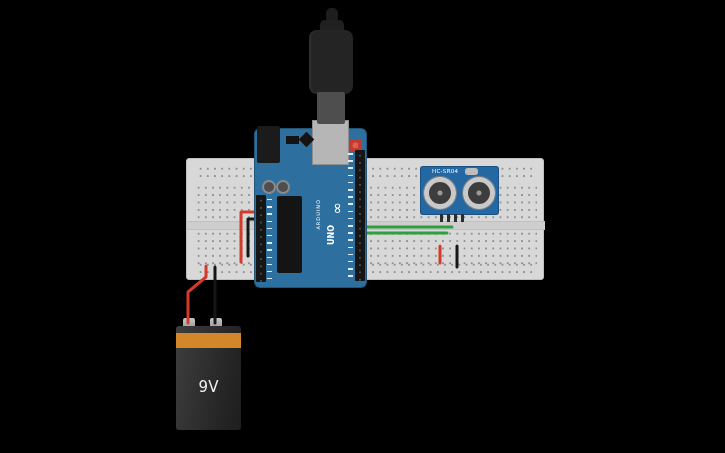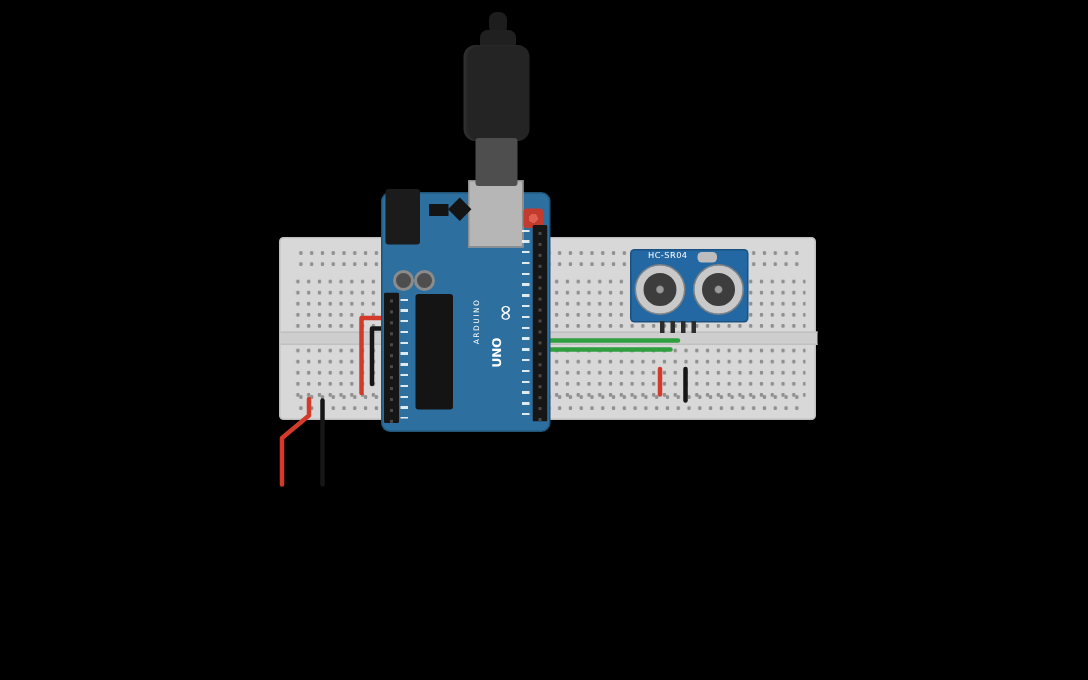--- a/index.html
+++ b/index.html
@@ -82,20 +82,28 @@
 <div class="canvas">
 
   <div class="breadboard">
     <div class="holes rail-top"></div>
     <div class="holes grid-top"></div>
     <div class="channel"></div>
     <div class="holes grid-bottom"></div>
     <div class="holes rail-bottom"></div>
   </div>
 
+  <div class="battery">
+    <div class="bat-term bt-left"></div>
+    <div class="bat-term bt-right"></div>
+    <div class="bat-body">
+      <div class="bat-band"></div>
+      <div class="bat-label">9V</div>
+    </div>
+  </div>
 
   <svg class="wires" viewBox="0 0 725 453">
     <polyline points="188,323 188,292 206,277 206,266" stroke="#d33a2a"></polyline>
     <polyline points="215,323 215,267" stroke="#161616"></polyline>
     <polyline points="260,212 241,212 241,262" stroke="#d33a2a"></polyline>
     <polyline points="260,219 248,219 248,256" stroke="#161616"></polyline>
     <polyline points="359,227 452,227" stroke="#2f9e3e"></polyline>
     <polyline points="359,233 447,233" stroke="#2f9e3e"></polyline>
     <polyline points="440,246 440,263" stroke="#d33a2a"></polyline>
     <polyline points="457,246 457,267" stroke="#161616"></polyline>

